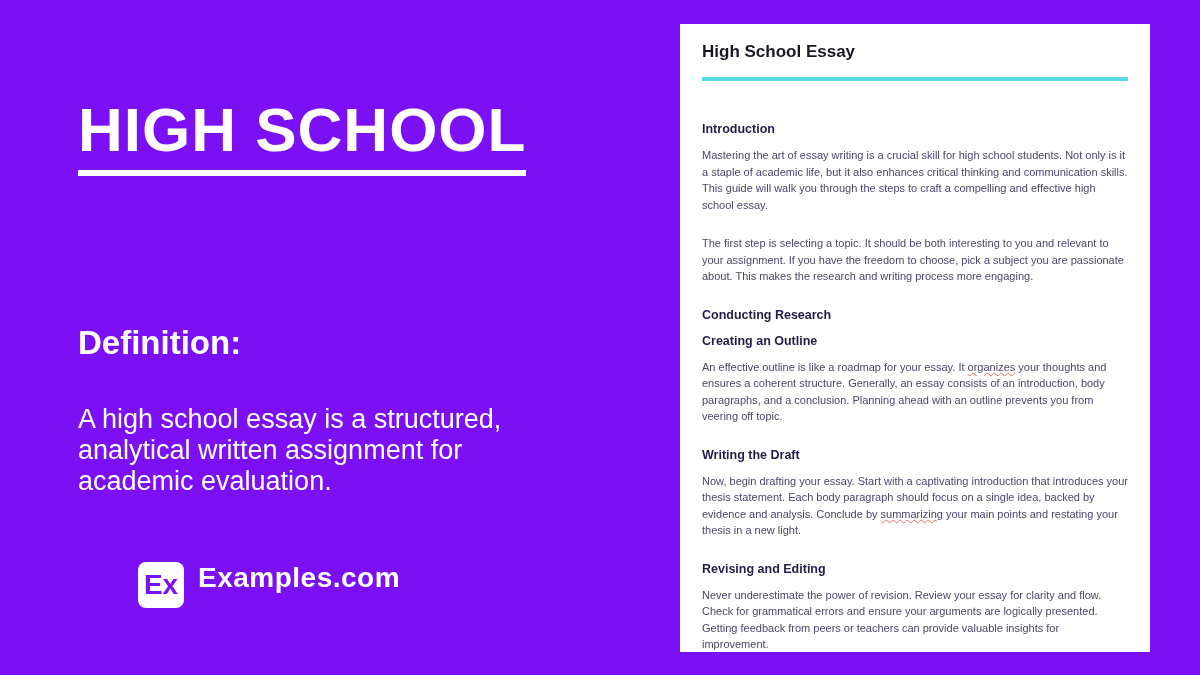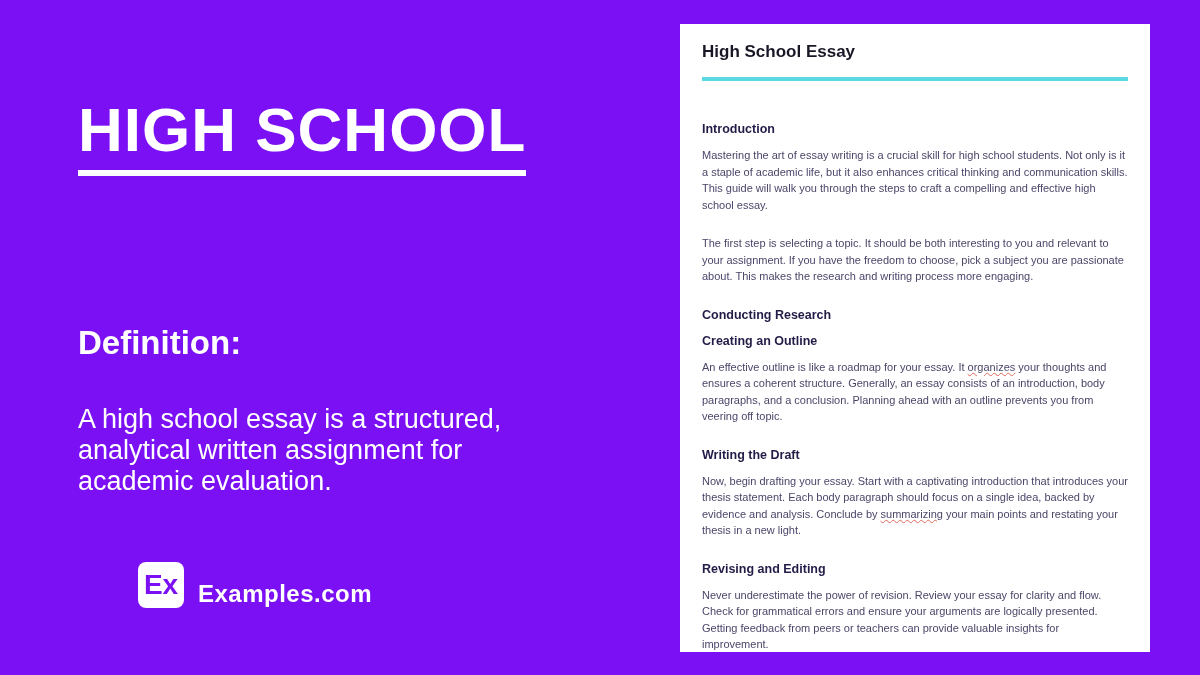--- a/index.html
+++ b/index.html
@@ -27,29 +27,29 @@
     color: #ffffff; font-weight: bold; font-size: 33px;
   }
   .definition-text {
     position: absolute; left: 78px; top: 404px;
     width: 430px;
     color: #ffffff; font-size: 27px; line-height: 31px;
     font-weight: normal;
   }
   .logo-row {
     position: absolute; left: 138px; top: 562px;
-    display: flex; align-items: flex-end; gap: 14px;
+    display: flex; align-items: flex-start; gap: 14px;
   }
   .logo-icon {
     width: 46px; height: 46px;
     background: #ffffff; border-radius: 8px;
     display: flex; align-items: center; justify-content: center;
     color: #7a10f3; font-weight: bold; font-size: 28px;
   }
-  .logo-text { color: #ffffff; font-weight: bold; font-size: 24px; letter-spacing: 0.5px; }
+  .logo-text { color: #ffffff; font-weight: bold; font-size: 28px; letter-spacing: 0.5px; }
 
   
   .doc-panel {
     position: absolute; left: 680px; top: 24px;
     width: 470px; height: 628px;
     background: #ffffff;
     padding: 18px 22px 0 22px;
   }
   .doc-title {
     text-align: left;

